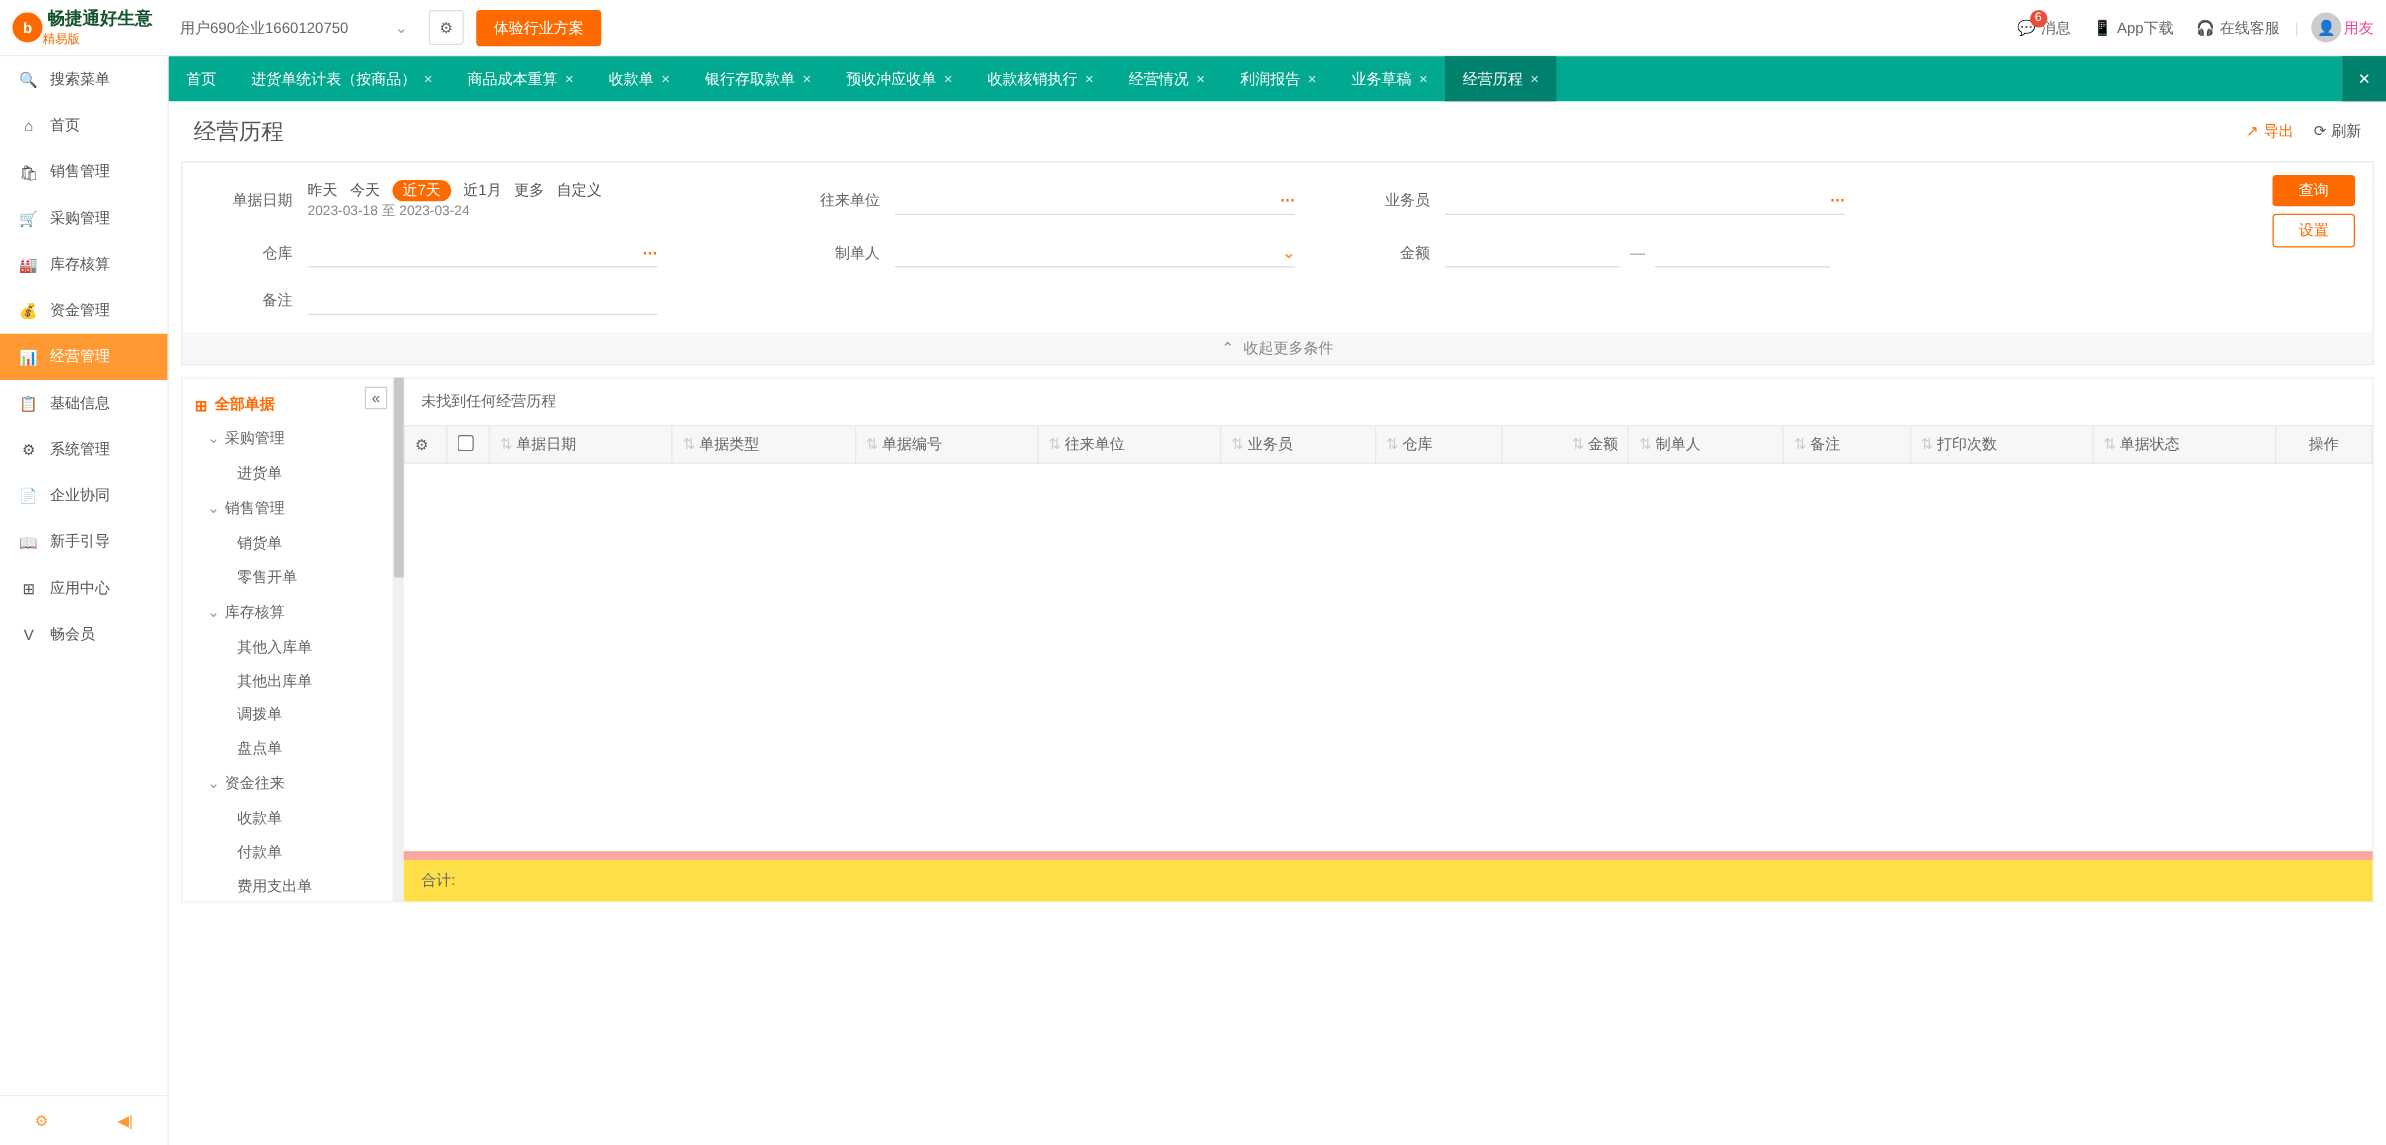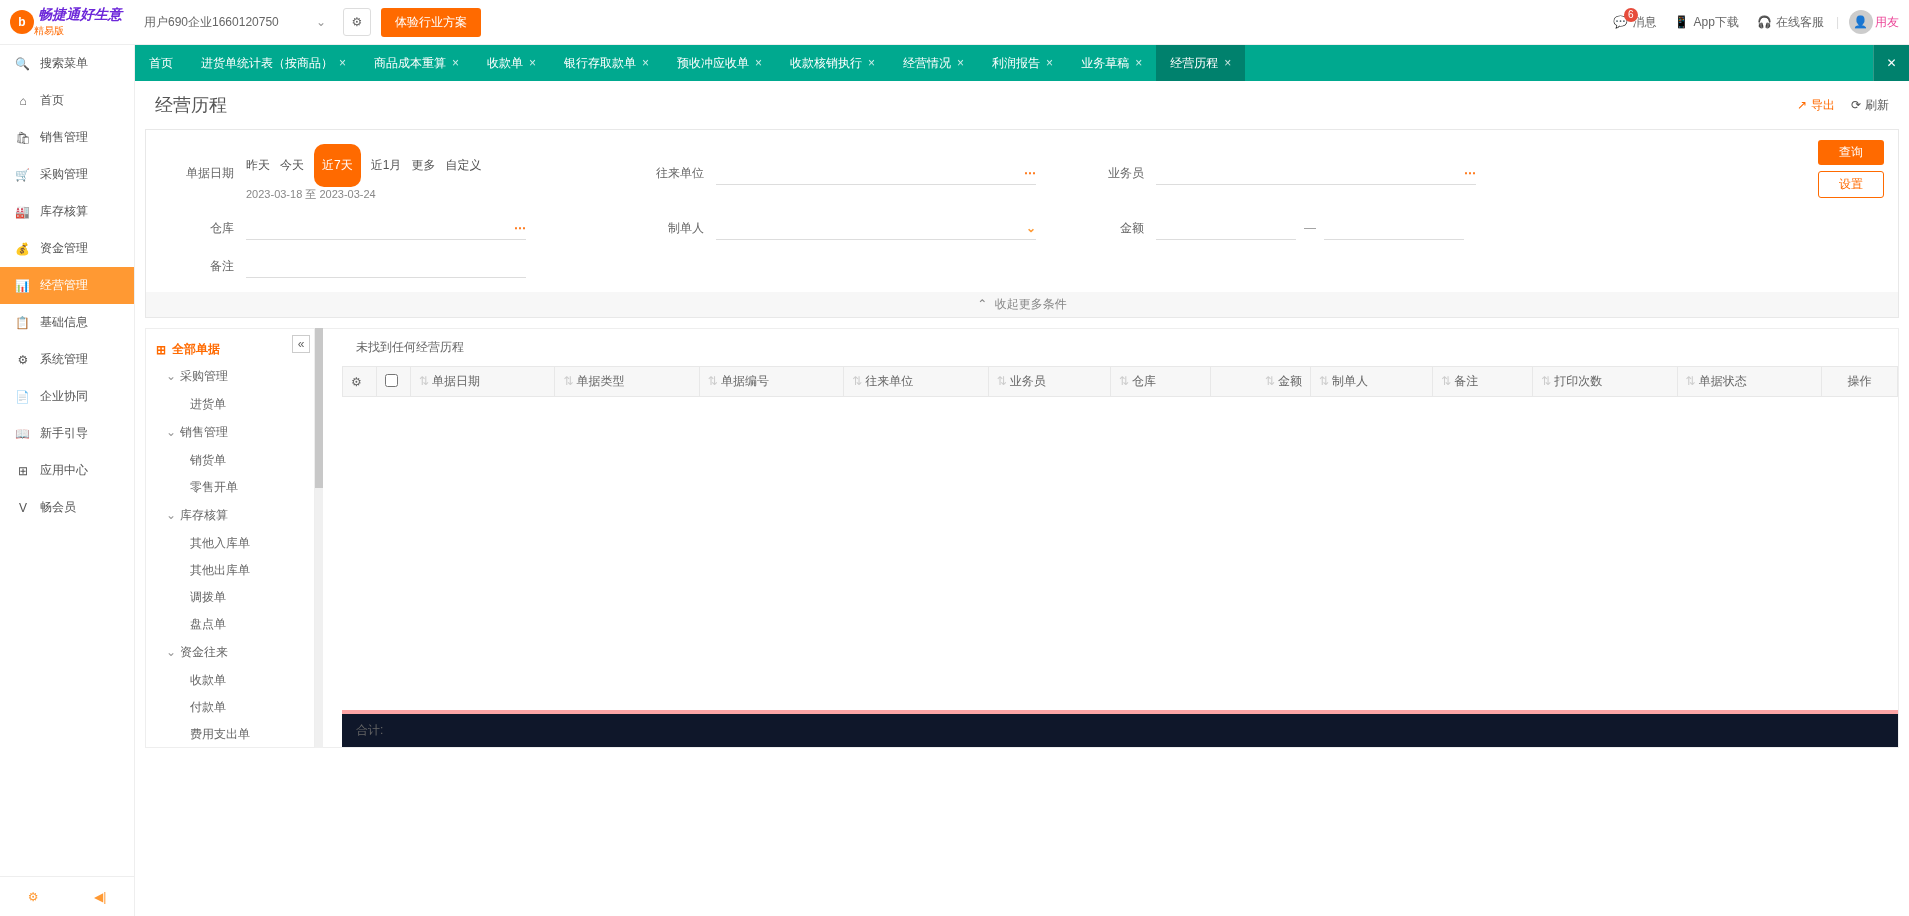--- a/index.html
+++ b/index.html
@@ -2,21 +2,21 @@
 <html><head>
 <meta charset="utf-8">
 <style>
 * { margin: 0; padding: 0; box-sizing: border-box; font-family: "Microsoft YaHei", Arial, sans-serif; }
 body { font-size: 12px; color: #333; background: #fff; }
 
 
 .topbar { display: flex; align-items: center; height: 45px; border-bottom: 1px solid #eee; padding: 0 10px; }
 .logo { display: flex; align-items: center; width: 125px; }
 .logo-icon { width: 24px; height: 24px; background: #ff6a00; border-radius: 50%; display: flex; align-items: center; justify-content: center; color: #fff; font-weight: bold; }
-.logo-text { color: #6d28d9; font-weight: bold; margin-left: 4px; font-size: 14px; font-style: italic; }
+.logo-text { color: #14532d; font-weight: bold; margin-left: 4px; font-size: 14px; }
 .logo-sub { color: #ff6a00; font-size: 10px; width: 30px; }
 .tenant-box { flex: 0 0 200px; display: flex; align-items: center; border: 1px solid transparent; padding: 4px 8px; cursor: pointer; color: #666; justify-content: flex-end; }
 .tenant-box .caret { margin-left: auto; color: #999; }
 .top-icon { width: 28px; height: 28px; border: 1px solid #ddd; border-radius: 3px; display: flex; align-items: center; justify-content: center; margin-left: 8px; color: #666; cursor: pointer; }
 .top-btn-primary { background: #ff6a00; color: #fff; padding: 6px 14px; border-radius: 3px; margin-left: 10px; cursor: pointer; }
 .topbar-spacer { flex: 1; }
 .top-link { display: flex; align-items: center; color: #666; margin-left: 18px; cursor: pointer; position: relative; }
 .top-link .ico { margin-right: 4px; }
 .badge { position: absolute; top: -6px; left: 10px; background: #e74c3c; color: #fff; border-radius: 8px; min-width: 14px; height: 14px; font-size: 10px; display: flex; align-items: center; justify-content: center; }
 .avatar { width: 24px; height: 24px; background: #ccc; border-radius: 50%; margin-left: 10px; display: flex; align-items: center; justify-content: center; color: #fff; }
@@ -44,21 +44,21 @@
 
 .filter-panel { margin: 0 10px; border: 1px solid #e8e8e8; padding: 14px 20px 0; position: relative; }
 .filter-row { display: flex; margin-bottom: 14px; align-items: center; }
 .filter-cell { display: flex; align-items: center; margin-right: 40px; }
 .filter-cell.f1 { flex: 0 0 430px; }
 .filter-cell.f2 { flex: 0 0 400px; }
 .filter-cell.f3 { flex: 0 0 400px; }
 .filter-label { width: 80px; text-align: right; color: #666; padding-right: 12px; }
 .date-opts { display: flex; gap: 10px; align-items: center; }
 .date-opts span { cursor: pointer; color: #555; }
-.date-opts span.on { background: #ff6a00; color: #fff; border-radius: 10px; padding: 13px 8px; }
+.date-opts span.on { background: #ff6a00; color: #fff; border-radius: 10px; padding: 0 8px; }
 .date-range { color: #888; font-size: 11px; }
 .filter-input { border: none; border-bottom: 1px solid #ddd; height: 24px; width: 320px; padding: 0 4px; outline: none; }
 .filter-input-wrap { position: relative; display: flex; align-items: center; }
 .input-suffix { position: absolute; right: 0; color: #ff6a00; cursor: pointer; font-weight: bold; }
 .input-suffix.grey { color: #999; }
 .filter-btns { position: absolute; right: 14px; top: 10px; display: flex; flex-direction: column; gap: 6px; }
 .btn { padding: 4px 20px; border-radius: 3px; cursor: pointer; font-size: 12px; text-align: center; }
 .btn-primary { background: #ff6a00; color: #fff; }
 .btn-outline { border: 1px solid #ff6a00; color: #ff6a00; background: #fff; }
 .collapse-bar { text-align: center; padding: 4px; cursor: pointer; color: #888; background: #f7f7f7; margin: 0 -20px; }
@@ -68,28 +68,28 @@
 .content-split { display: flex; margin: 10px; gap: 0; }
 .doc-tree { width: 170px; border: 1px solid #eee; padding: 8px 0; position: relative; height: 420px; overflow-y: auto; }
 .doc-tree-header { color: #ff6a00; font-weight: bold; padding: 4px 10px; display: flex; align-items: center; gap: 6px; }
 .tree-collapse { position: absolute; right: 4px; top: 6px; border: 1px solid #ccc; width: 18px; height: 18px; display: flex; align-items: center; justify-content: center; cursor: pointer; color: #666; }
 .tree-group { color: #666; padding: 6px 10px 6px 20px; cursor: pointer; }
 .tree-group::before { content: "⌄"; margin-right: 4px; color: #999; display: inline-block; }
 .tree-leaf { color: #666; padding: 5px 10px 5px 44px; cursor: pointer; }
 .doc-scrollbar { width: 8px; background: #f0f0f0; }
 .doc-scroll-thumb { width: 8px; background: #c8c8c8; height: 160px; }
 
-.table-area { flex: 1; border: 1px solid #eee; border-left: none; display: flex; flex-direction: column; padding-left: 19px; }
+.table-area { flex: 1; border: 1px solid #eee; border-left: none; display: flex; flex-direction: column; }
 .no-data { padding: 10px 14px; color: #666; }
 .data-table { width: 100%; border-collapse: collapse; }
 .data-table th { background: #f7f7f7; border: 1px solid #e8e8e8; padding: 6px 8px; color: #666; font-weight: normal; text-align: left; }
 .data-table th .sort { color: #ccc; margin-right: 3px; cursor: pointer; }
 .data-table th.center { text-align: center; }
 .data-table th.right { text-align: right; }
-.sum-row { background: #0f172a; border-top: 4px solid #fca5a5; padding: 8px 14px; color: #666; margin-top: auto; }
+.sum-row { background: #fde047; border-top: 7px solid #fca5a5; padding: 8px 14px; color: #666; margin-top: auto; }
 .gear-cell { width: 34px; text-align: center; }
 .check-cell { width: 34px; text-align: center; }
 
 .pager { display: flex; align-items: center; justify-content: flex-end; padding: 10px 14px; gap: 10px; color: #666; }
 .pager select, .pager input { border: 1px solid #ccc; padding: 3px 6px; height: 24px; }
 .pager input { width: 40px; text-align: center; }
 .pager .pg-btn { color: #bbb; cursor: pointer; padding: 0 4px; }
 </style>
 </head>
 <body>

